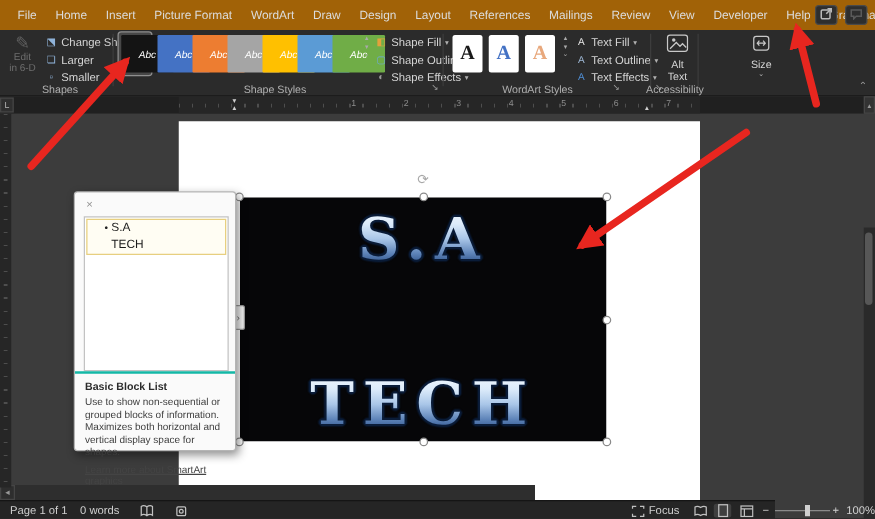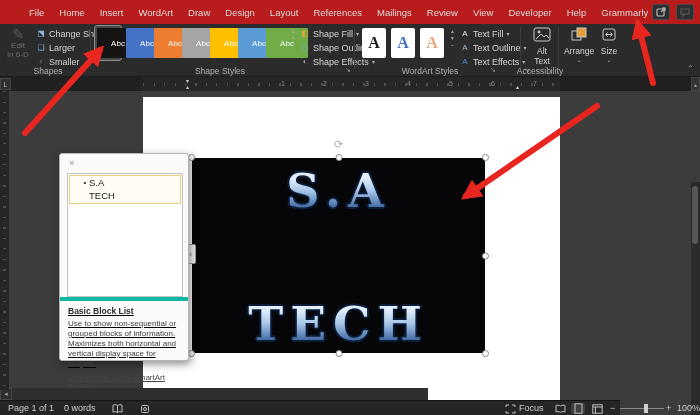--- a/index.html
+++ b/index.html
@@ -1,39 +1,39 @@
 <!DOCTYPE html>
 <html><head>
 <meta charset="utf-8">
 <style>
   html,body{margin:0;padding:0;background:#1a1a1a;}
   *{box-sizing:border-box;}
   #screen{position:relative;width:700px;height:415px;overflow:hidden;
           font-family:"Liberation Sans", sans-serif;background:#3c3c3c;}
 
   
-  #tabrow{position:absolute;left:0;top:0;width:700px;height:24px;background:#b91c1c;
-          display:flex;align-items:center;padding-left:25px;gap:7px;}
+  #tabrow{position:absolute;left:0;top:0;width:700px;height:24px;background:#a16207;
+          display:flex;align-items:center;padding-left:10px;gap:7px;}
   .tab{font-size:9.5px;color:#dcdcdc;padding:4px 4px;white-space:nowrap;position:relative;cursor:default;}
   .tr-btn{position:absolute;top:4px;width:18px;height:16px;border:1px solid #4a4a4a;border-radius:3px;
           background:#2e2e2e;display:flex;align-items:center;justify-content:center;}
   .tr-btn svg{stroke:#b9b9b9;fill:none;stroke-width:1.2;}
   .tr-btn.dim svg{stroke:#5a5a5a;}
 
   
   #ribbon{position:absolute;left:0;top:24px;width:700px;height:53px;background:#2b2b2b;border-bottom:1px solid #1c1c1c;}
   .sep{position:absolute;top:3px;width:1px;height:42px;background:#3d3d3d;}
   .grp-label{position:absolute;top:42px;font-size:8.5px;color:#b0b0b0;text-align:center;}
   .launcher{position:absolute;top:42px;font-size:7px;color:#9a9a9a;}
   .small-row{position:absolute;height:13px;display:flex;align-items:center;gap:3px;
              font-size:9px;color:#d6d6d6;white-space:nowrap;}
   .small-row .ic{font-size:8px;color:#8fb3d9;width:10px;text-align:center;}
   .caret{font-size:6px;color:#b0b0b0;}
   .swatch{position:absolute;top:4px;width:42px;height:30px;border-radius:1px;
-          display:flex;align-items:center;justify-content:center;font-size:8px;color:#fff;}
+          display:flex;align-items:center;justify-content:center;font-size:8px;color:#fff;font-style:italic;}
   .swatch-sel{position:absolute;top:1px;width:28px;height:36px;border:1px solid #8f8f8f;
               background:#474747;border-radius:3px;}
   .gal-arrows{position:absolute;display:flex;flex-direction:column;gap:1px;align-items:center;
               font-size:5.5px;color:#aaa;line-height:1;}
   .wa-swatch{position:absolute;top:4px;width:24px;height:30px;background:#ffffff;border-radius:2px;
              display:flex;align-items:center;justify-content:center;
              font-family:"Liberation Serif",serif;font-weight:bold;font-size:16px;}
   .big-btn{position:absolute;top:3px;display:flex;flex-direction:column;align-items:center;
            font-size:8.5px;color:#d6d6d6;line-height:1.15;}
   .big-btn svg{margin-bottom:2px;}
@@ -82,22 +82,22 @@
              padding:0 6px 0 9px;}
   #tp-title{font-size:9.5px;font-weight:bold;color:#2566b0;flex:1;}
   #tp-close{font-size:9px;color:#909090;}
   #tp-list{position:absolute;left:7px;top:19px;width:116px;height:124px;background:#ffffff;
            border:1px solid #c2c2c2;}
   #tp-sel{position:absolute;left:1px;top:1px;right:1px;height:29px;background:#fffdf3;
           border:1px solid #e7cf7f;}
   .tp-item{display:flex;align-items:center;height:13px;font-size:9.5px;color:#1a1a1a;}
   .tp-bullet{width:8px;text-align:center;font-size:8px;margin-left:11px;color:#222;}
   .tp-item.sub{padding-left:19px;}
-  #tp-info{position:absolute;left:0;top:143px;right:0;bottom:0;border-top:4px solid #14b8a6;
-           padding:5px 8px 0 8px;text-decoration:underline;}
+  #tp-info{position:absolute;left:0;top:143px;right:0;bottom:0;border-top:2px solid #14b8a6;
+           padding:5px 8px 0 8px;}
   #tp-info-title{font-size:8.5px;font-weight:bold;color:#2b2b2b;margin-bottom:3px;}
   #tp-info-body{font-size:8px;color:#3d3d3d;line-height:1.25;}
   #tp-link{font-size:8px;color:#444444;text-decoration:underline;margin-top:4px;display:inline-block;}
 
   
   #hscroll{position:absolute;left:0;top:297px;width:428px;height:12px;background:#2e2e2e;}
   #hscroll-arrow{position:absolute;left:0;top:0;width:12px;height:12px;border:1px solid #454545;
                  color:#999;font-size:7px;display:flex;align-items:center;justify-content:center;}
   #vscroll{position:absolute;left:691px;top:91px;width:9px;height:309px;background:#2a2a2a;}
   #vscroll-up{position:absolute;left:691px;top:77px;width:9px;height:14px;background:#333;border:1px solid #454545;
@@ -119,20 +119,21 @@
 </style>
 </head>
 <body>
 
 <div id="screen">
 
   <div id="tabrow">
     <div class="tab">File</div>
     <div class="tab">Home</div>
     <div class="tab">Insert</div>
+    <div class="tab">Picture Format</div>
     <div class="tab">WordArt</div>
     <div class="tab">Draw</div>
     <div class="tab">Design</div>
     <div class="tab">Layout</div>
     <div class="tab">References</div>
     <div class="tab">Mailings</div>
     <div class="tab">Review</div>
     <div class="tab">View</div>
     <div class="tab">Developer</div>
     <div class="tab">Help</div>
@@ -245,30 +246,20 @@
             <path d="M3 12 L8 7 L11 10 L13 8 L16 11" fill="none" stroke="#c9c9c9" stroke-width="1"></path>
           </svg>
       </span>
       <span>Alt</span>
       <span>Text</span>
     </div>
     <div class="launcher" style="left:524px;">↘</div>
     <div class="grp-label" style="left:508px;width:64px;">Accessibility</div>
     <div class="sep" style="left:558px;"></div>
 
-    <div class="big-btn" style="left:563px;width:32px;">
-      <span>
-        <svg width="16" height="15" viewBox="0 0 16 15">
-            <rect x="1" y="4" width="9" height="9" fill="none" stroke="#c9c9c9"></rect>
-            <rect x="6" y="1" width="9" height="9" fill="#e2a13c" stroke="#c9c9c9"></rect>
-          </svg>
-      </span>
-      <span>Arrange</span>
-      <span class="caret">⌄</span>
-    </div>
     <div class="big-btn" style="left:596px;width:26px;">
       <span>
         <svg width="16" height="15" viewBox="0 0 16 15">
             <rect x="2" y="2" width="12" height="11" rx="2" fill="none" stroke="#c9c9c9"></rect>
             <path d="M5 7.5 h6 M6.5 5.5 L4.8 7.5 L6.5 9.5 M9.5 5.5 L11.2 7.5 L9.5 9.5" fill="none" stroke="#c9c9c9"></path>
           </svg>
       </span>
       <span>Size</span>
       <span class="caret">⌄</span>
     </div>

